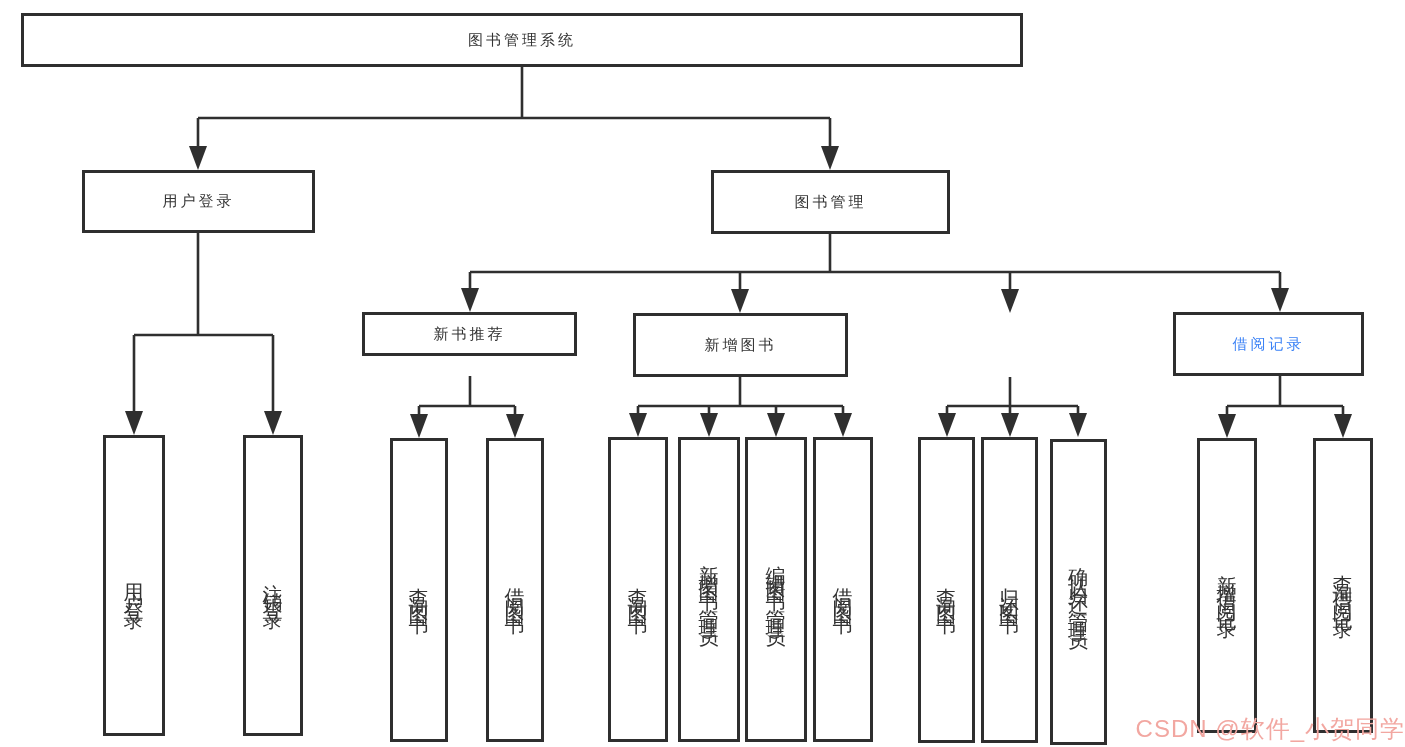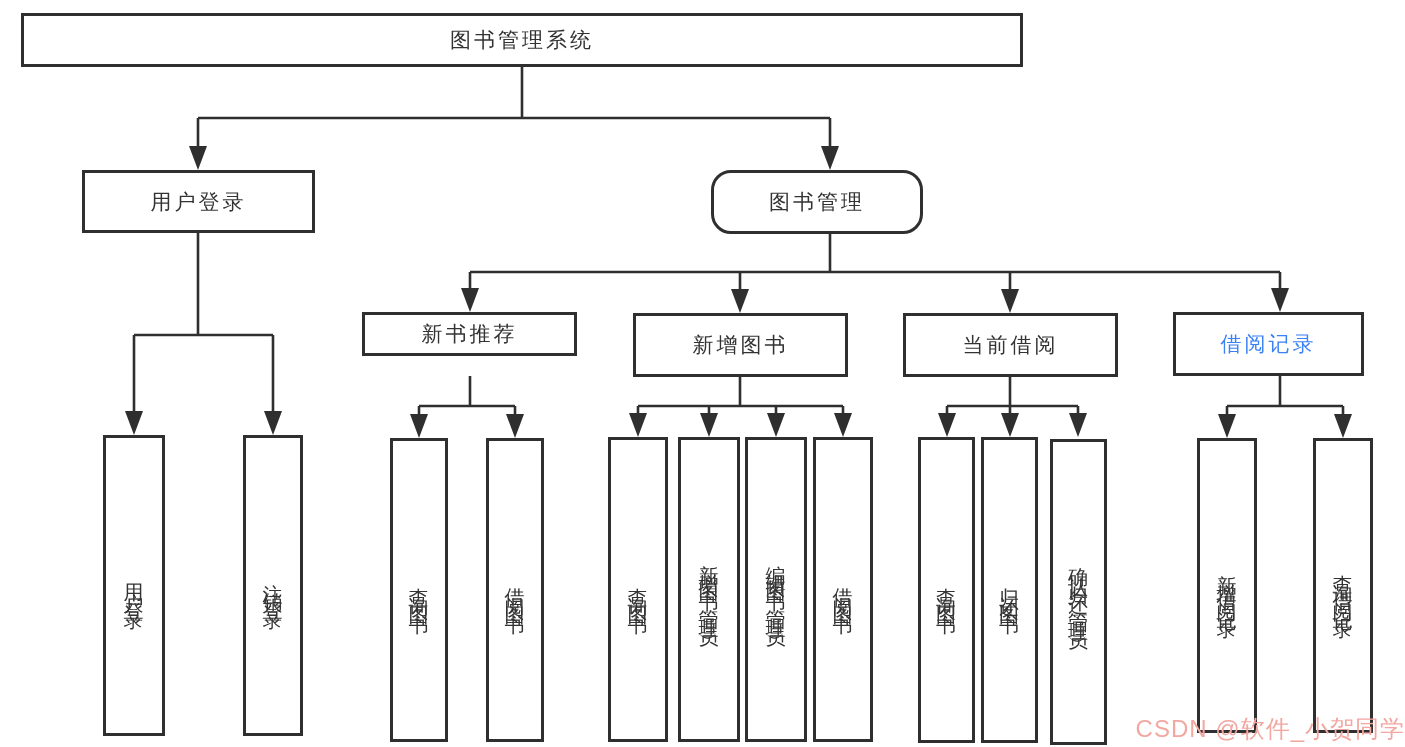--- a/index.html
+++ b/index.html
@@ -6,21 +6,21 @@
   .canvas {
     position:relative; width:1405px; height:747px; background:#ffffff;
     font-family:"Liberation Sans","DejaVu Sans",sans-serif; overflow:hidden;
   }
   .conn { position:absolute; left:0; top:0; width:1405px; height:747px; }
   .box {
     position:absolute; background:#ffffff; border:3px solid #2f2f2f;
     box-sizing:border-box; display:flex; align-items:center; justify-content:center;
     color:#333333;
   }
-  .hbox .lbl { font-size:21px; letter-spacing:3px; white-space:nowrap; }
+  .hbox .lbl { font-size:15px; letter-spacing:3px; white-space:nowrap; }
   .vbox .lbl {
     writing-mode:vertical-rl; text-orientation:mixed;
     font-size:20px; letter-spacing:9px; line-height:1; white-space:nowrap;
   }
   .watermark {
     position:absolute; right:0; bottom:2px; font-size:24px;
     letter-spacing:1px; color:#f2a7a1; white-space:nowrap;
   }
 </style>
 </head>
@@ -52,32 +52,29 @@
          M1334 414 L1352 414 L1343 438 Z"></path>
   </svg>
 
   <div class="box hbox" style="left: 21px; top: 13px; width: 1002px; height: 54px; border-color: rgb(47, 47, 47); color: rgb(51, 51, 51);">
     <span class="lbl">图书管理系统</span>
   </div>
 
   <div class="box hbox" style="left: 82px; top: 170px; width: 233px; height: 63px; border-color: rgb(47, 47, 47); color: rgb(51, 51, 51);">
     <span class="lbl">用户登录</span>
   </div>
-  <div class="box hbox" style="left: 711px; top: 170px; width: 212px; height: 64px; border-color: rgb(47, 47, 47); color: rgb(51, 51, 51); border-radius: 20px;">
+  <div class="box hbox" style="left: 711px; top: 170px; width: 239px; height: 64px; border-color: rgb(47, 47, 47); color: rgb(51, 51, 51);">
     <span class="lbl">图书管理</span>
   </div>
 
   <div class="box hbox" style="left: 362px; top: 312px; width: 215px; height: 44px; border-color: rgb(47, 47, 47); color: rgb(51, 51, 51);">
     <span class="lbl">新书推荐</span>
   </div>
   <div class="box hbox" style="left: 633px; top: 313px; width: 215px; height: 64px; border-color: rgb(47, 47, 47); color: rgb(51, 51, 51);">
     <span class="lbl">新增图书</span>
-  </div>
-  <div class="box hbox" style="left: 903px; top: 313px; width: 215px; height: 64px; border-color: rgb(47, 47, 47); color: rgb(51, 51, 51);">
-    <span class="lbl">当前借阅</span>
   </div>
   <div class="box hbox" style="left: 1173px; top: 312px; width: 191px; height: 64px; border-color: rgb(47, 47, 47); color: #3b82f6;">
     <span class="lbl">借阅记录</span>
   </div>
 
   <div class="box vbox" style="left: 103px; top: 435px; width: 62px; height: 301px; border-color: rgb(47, 47, 47); color: rgb(51, 51, 51);">
     <span class="lbl">用户登录</span>
   </div>
   <div class="box vbox" style="left: 243px; top: 435px; width: 60px; height: 301px; border-color: rgb(47, 47, 47); color: rgb(51, 51, 51);">
     <span class="lbl">注销登录</span>

